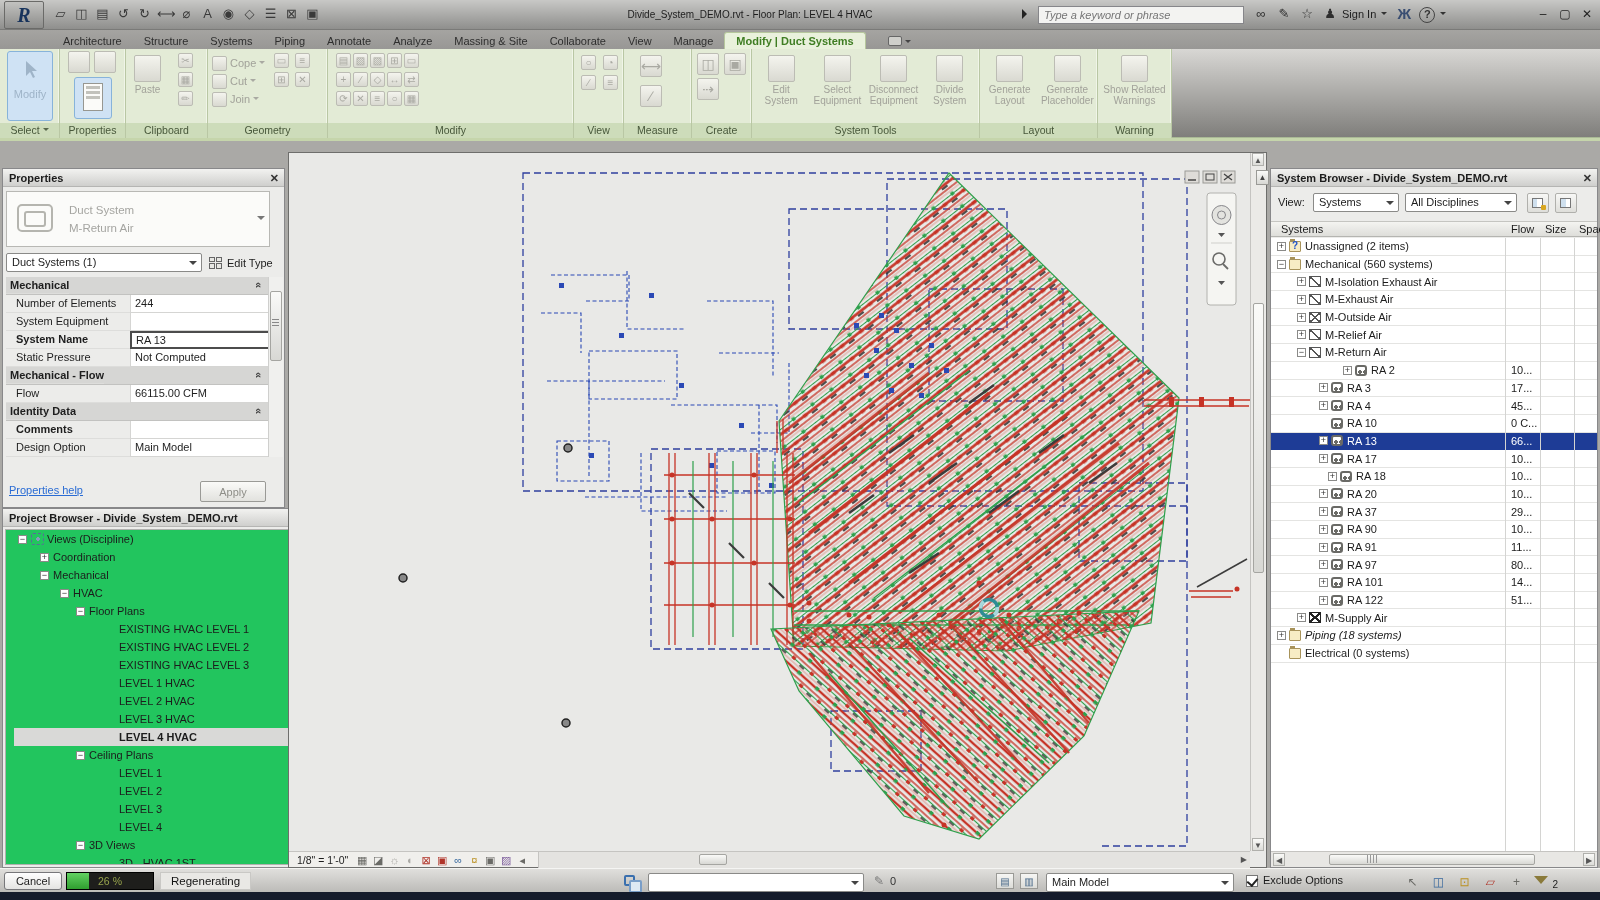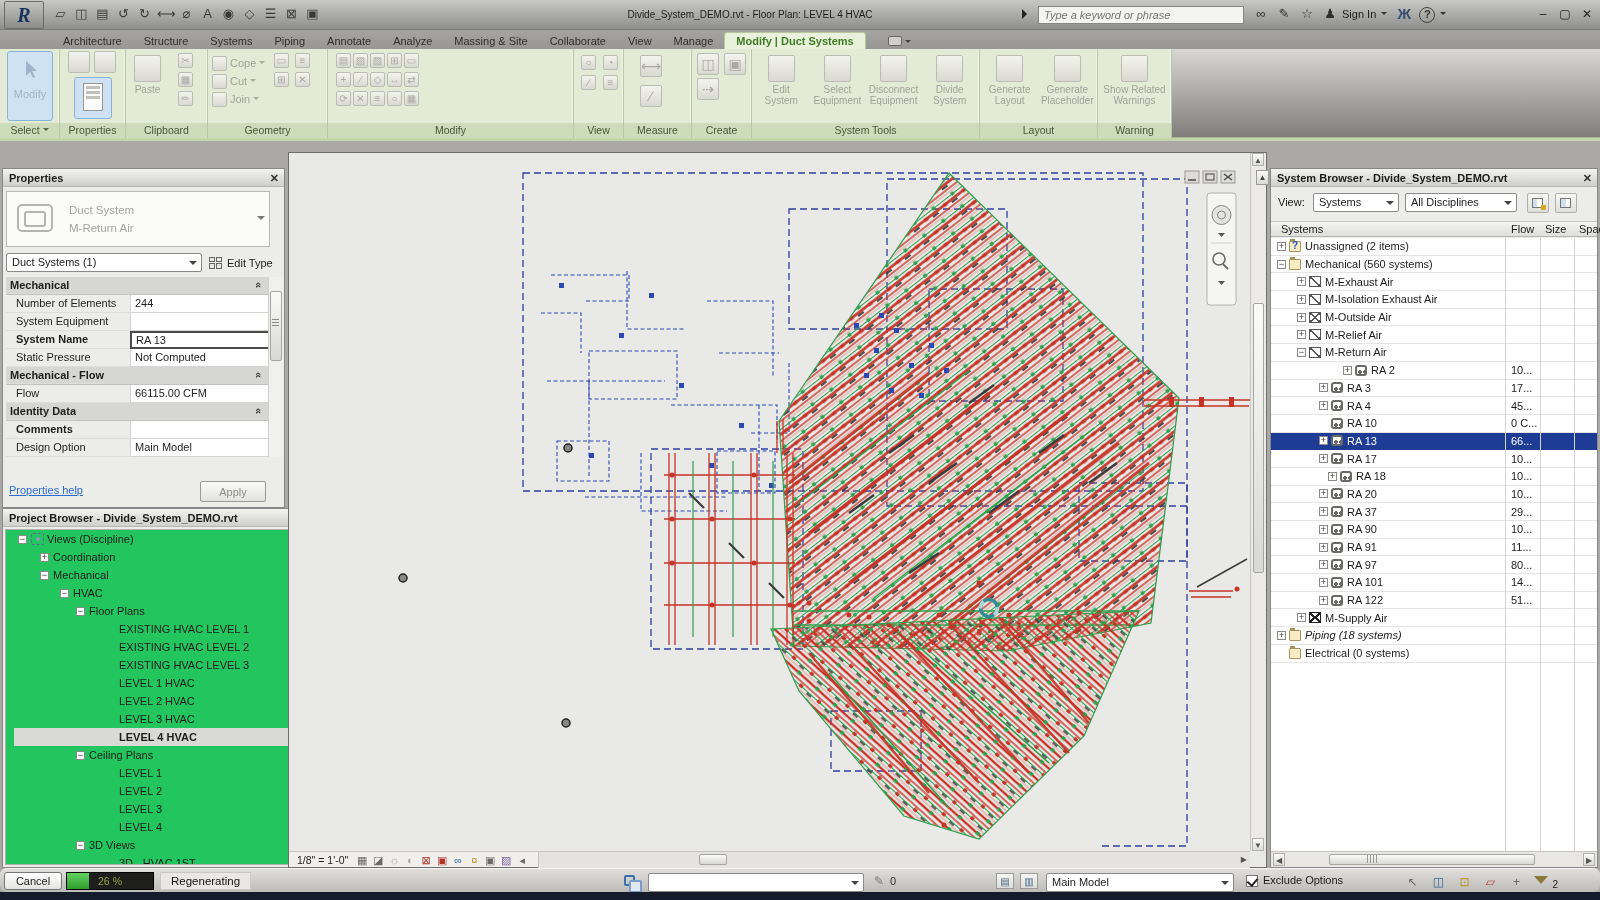--- a/index.html
+++ b/index.html
@@ -194,21 +194,21 @@
   .srow.sel .slabel, .srow.sel .sflow { color:#fff; }
   .sb-gridline { position:absolute; top:69px; bottom:16px; width:1px; background:#d4d4d2; }
   #sb-hscroll { position:absolute; left:0; bottom:0; width:100%; height:16px; background:#e8e7e4;
     border-top:1px solid #c5c4c1;}
   #sb-hscroll .hthumb { position:absolute; left:58px; top:2px; width:206px; height:11px;
     background:linear-gradient(#fafaf8,#d8d8d4); border:1px solid #a5a5a1; border-radius:2px;}
   #sb-hscroll .hgrip { position:absolute; left:96px; top:3px; width:12px; height:8px;
     background:repeating-linear-gradient(90deg,#999 0 1px, transparent 1px 3px);}
   
   #statusbar { position:absolute; left:0; top:868px; width:1600px; height:24px;
-    background:linear-gradient(#e0dfdc,#bcbbb8); border-top:1px solid #f5f5f3;border-radius:7px; }
+    background:linear-gradient(#e0dfdc,#bcbbb8); border-top:1px solid #f5f5f3; }
   #cancel-btn { position:absolute; left:4px; top:3px; width:58px; height:18px; text-align:center;
     background:linear-gradient(#fefefe,#e4e4e2); border:1px solid #77777a; border-radius:3px; line-height:17px;}
   #progress { position:absolute; left:66px; top:3px; width:88px; height:18px; background:#1e1e1c;
     border:1px solid #000;}
   #progress .pfill { height:100%; background:linear-gradient(#62d162,#2f9e2f);}
   #progress .ptext { position:absolute; left:0; top:2px; width:100%; text-align:center; color:#97a34c;
     font-size:10.5px;}
   #regen { position:absolute; left:160px; top:3px; height:18px; padding:0 10px; background:#e9e8e5;
     border:1px solid #c9c8c5; line-height:17px; color:#141414; font-size:11.5px;}
   #ws-icon { position:absolute; left:624px; top:6px; width:11px; height:11px; border:2px solid #3a6fae; border-radius:2px;}
@@ -941,27 +941,27 @@
       </div>
       <div class="srow exp-minus icon-folder" style="padding-left: 6px;">
       <span class="sexp"></span>
       <span class="sicon"></span>
       <span class="slabel">Mechanical (560 systems)</span>
       <span class="sflow"></span>
       </div>
       <div class="srow exp-plus icon-diag" style="padding-left: 26px;">
       <span class="sexp"></span>
       <span class="sicon"></span>
+      <span class="slabel">M-Isolation Exhaust Air</span>
+      <span class="sflow"></span>
+      </div>
+      <div class="srow exp-plus icon-diag" style="padding-left: 26px;">
+      <span class="sexp"></span>
+      <span class="sicon"></span>
       <span class="slabel">M-Exhaust Air</span>
-      <span class="sflow"></span>
-      </div>
-      <div class="srow exp-plus icon-diag" style="padding-left: 26px;">
-      <span class="sexp"></span>
-      <span class="sicon"></span>
-      <span class="slabel">M-Isolation Exhaust Air</span>
       <span class="sflow"></span>
       </div>
       <div class="srow exp-plus icon-xbox" style="padding-left: 26px;">
       <span class="sexp"></span>
       <span class="sicon"></span>
       <span class="slabel">M-Outside Air</span>
       <span class="sflow"></span>
       </div>
       <div class="srow exp-plus icon-diag" style="padding-left: 26px;">
       <span class="sexp"></span>

